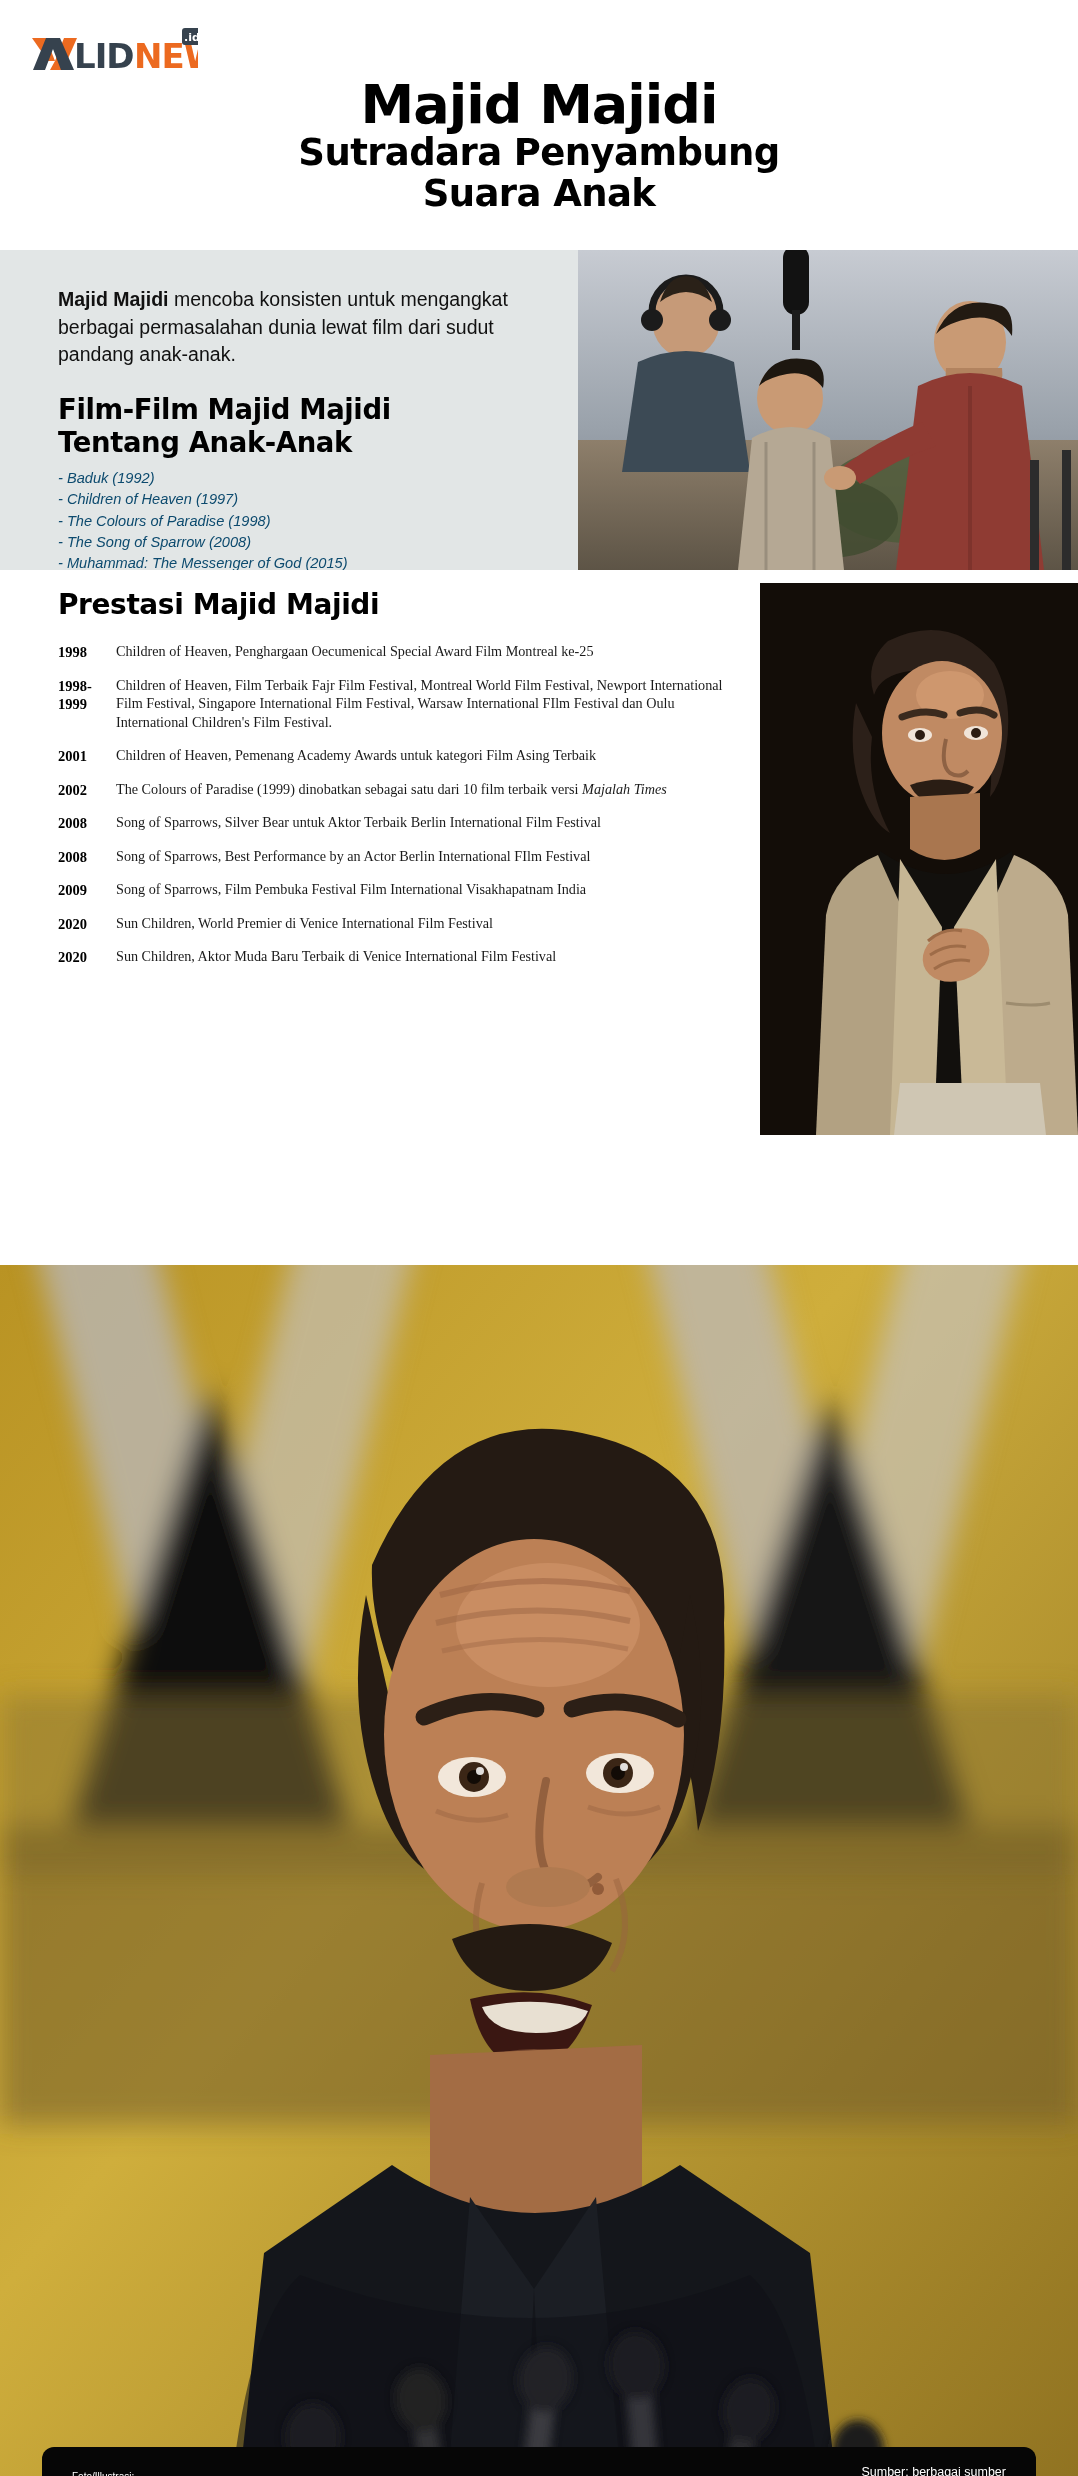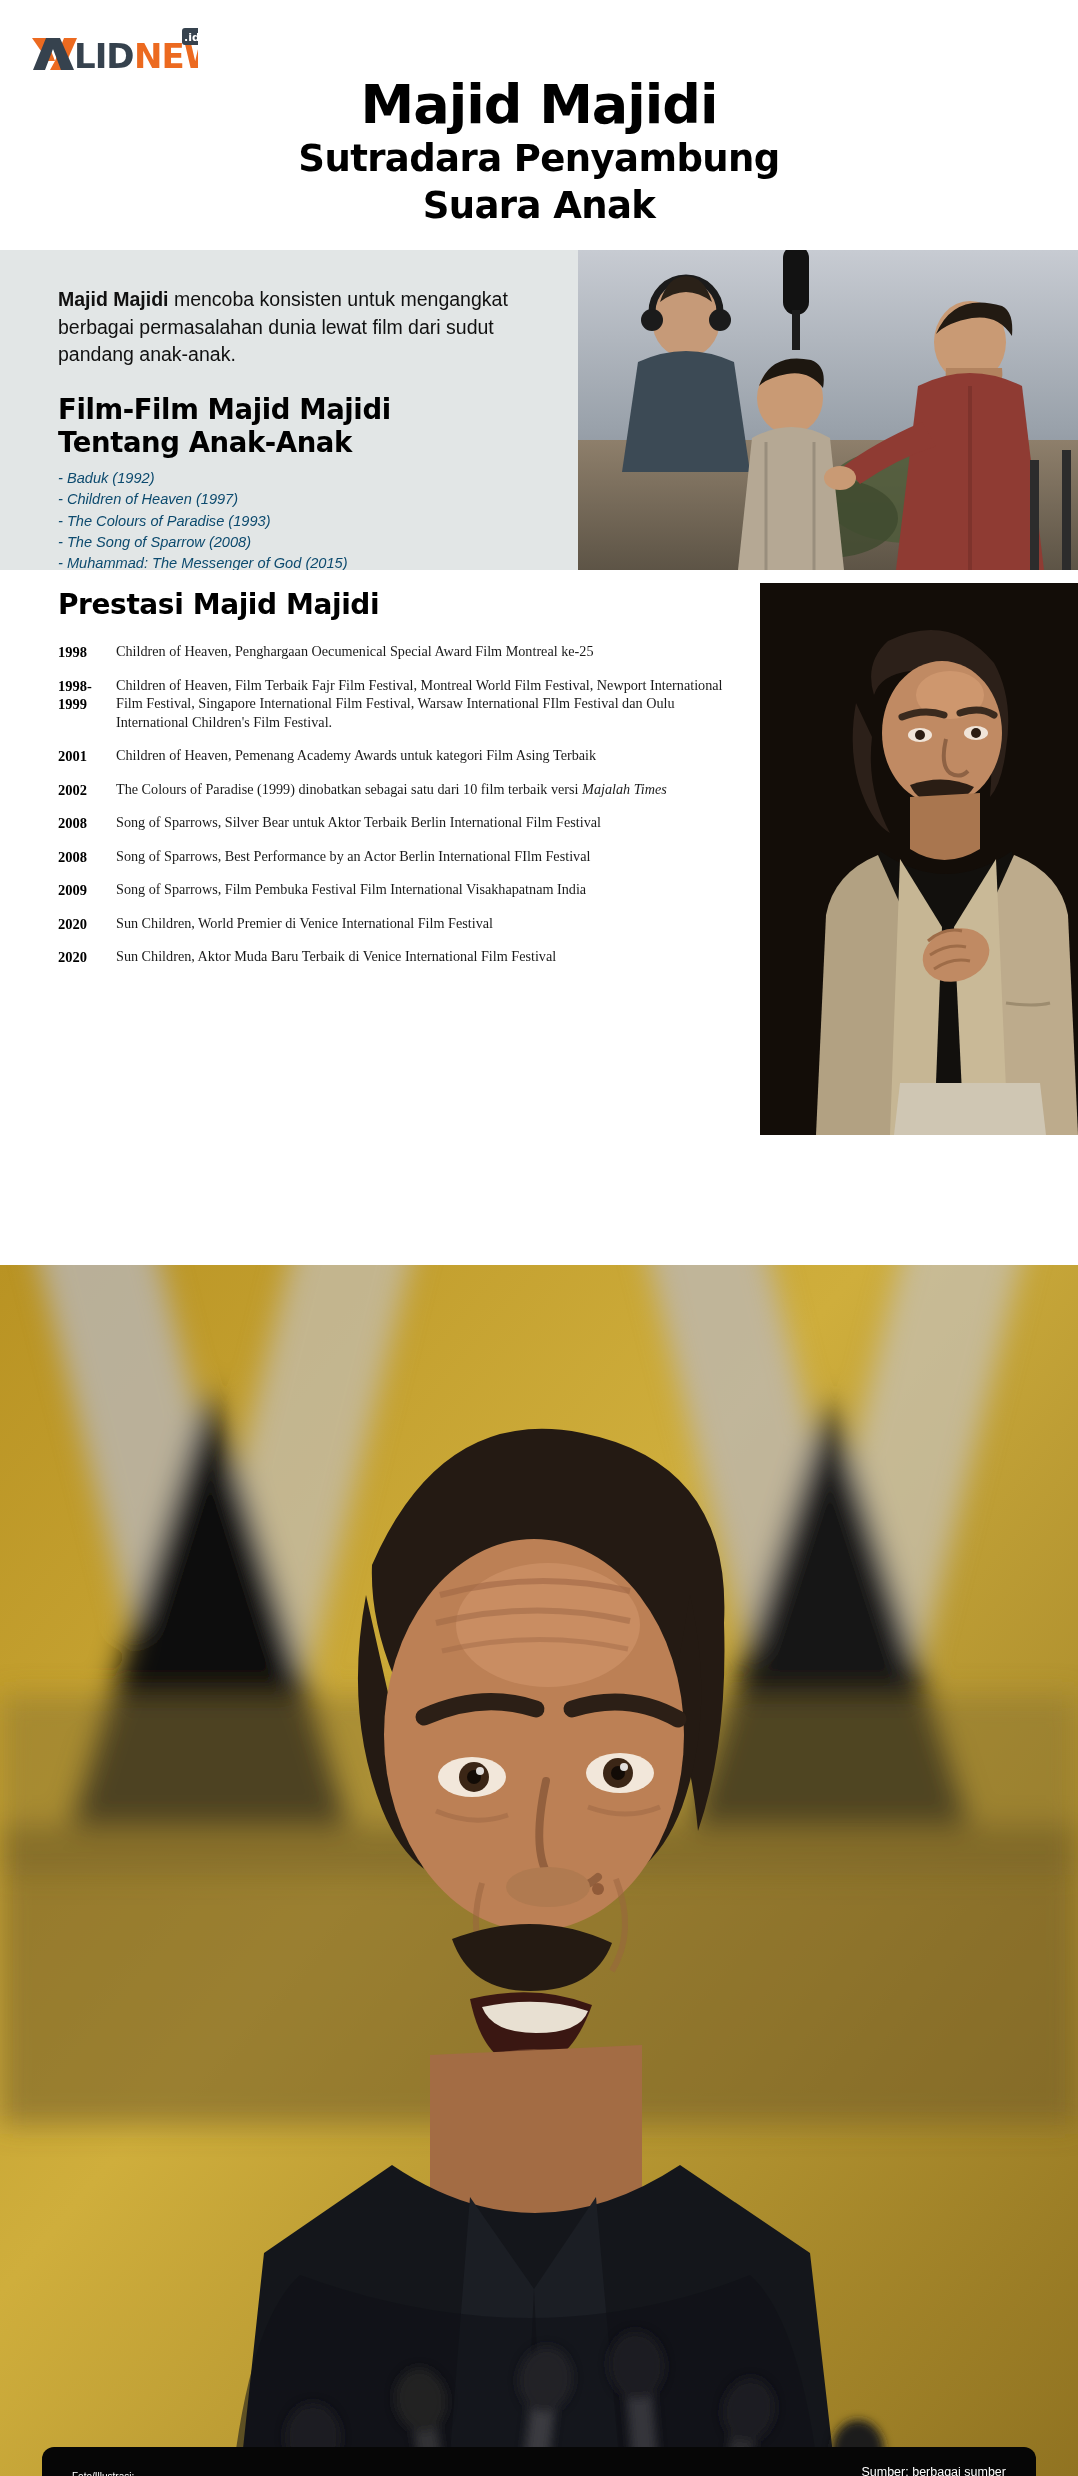--- a/index.html
+++ b/index.html
@@ -20,21 +20,21 @@
 
   .title-wrap { position:absolute; left:0; right:0; top:78px; text-align:center; }
   .title-main {
     font-family:"DejaVu Sans", sans-serif;
     font-weight:bold; font-size:54px; line-height:1.0; letter-spacing:-1px;
     color:#000; display:block;
   }
   .title-sub {
     font-family:"DejaVu Sans", sans-serif;
     font-weight:bold; font-size:37px; line-height:1.12; letter-spacing:-0.6px;
-    color:#000; display:block; margin-top:6px;
+    color:#000; display:block; 
   }
 
   
   .intro-band {
     position:relative; height:320px; background:#e2e6e6; overflow:hidden;
   }
   .intro-left {
     position:absolute; left:0; top:0; width:578px; height:308px;
     background:#e2e6e6; padding:36px 30px 0 58px;
   }
@@ -132,21 +132,21 @@
     <p class="intro-para"><b>Majid Majidi</b><span> mencoba konsisten untuk mengangkat berbagai permasalahan dunia lewat film dari sudut pandang anak-anak.</span></p>
 
     <div class="film-head">
       <div>Film-Film Majid Majidi</div>
       <div>Tentang Anak-Anak</div>
     </div>
 
     <div class="film-list">
       <div class="film-item">- Baduk (1992)</div>
       <div class="film-item">- Children of Heaven (1997)</div>
-      <div class="film-item">- The Colours of Paradise (1993)</div>
+      <div class="film-item">- The Colours of Paradise (1998)</div>
       <div class="film-item">- The Song of Sparrow (2008)</div>
       <div class="film-item">- Muhammad: The Messenger of God (2015)</div>
 
     </div>
   </div>
 
   <div class="intro-photo">
     <svg width="500" height="320" viewBox="0 0 500 320" preserveAspectRatio="xMidYMid slice">
       <defs>
         <linearGradient id="btsSky" x1="0" y1="0" x2="0" y2="1">

